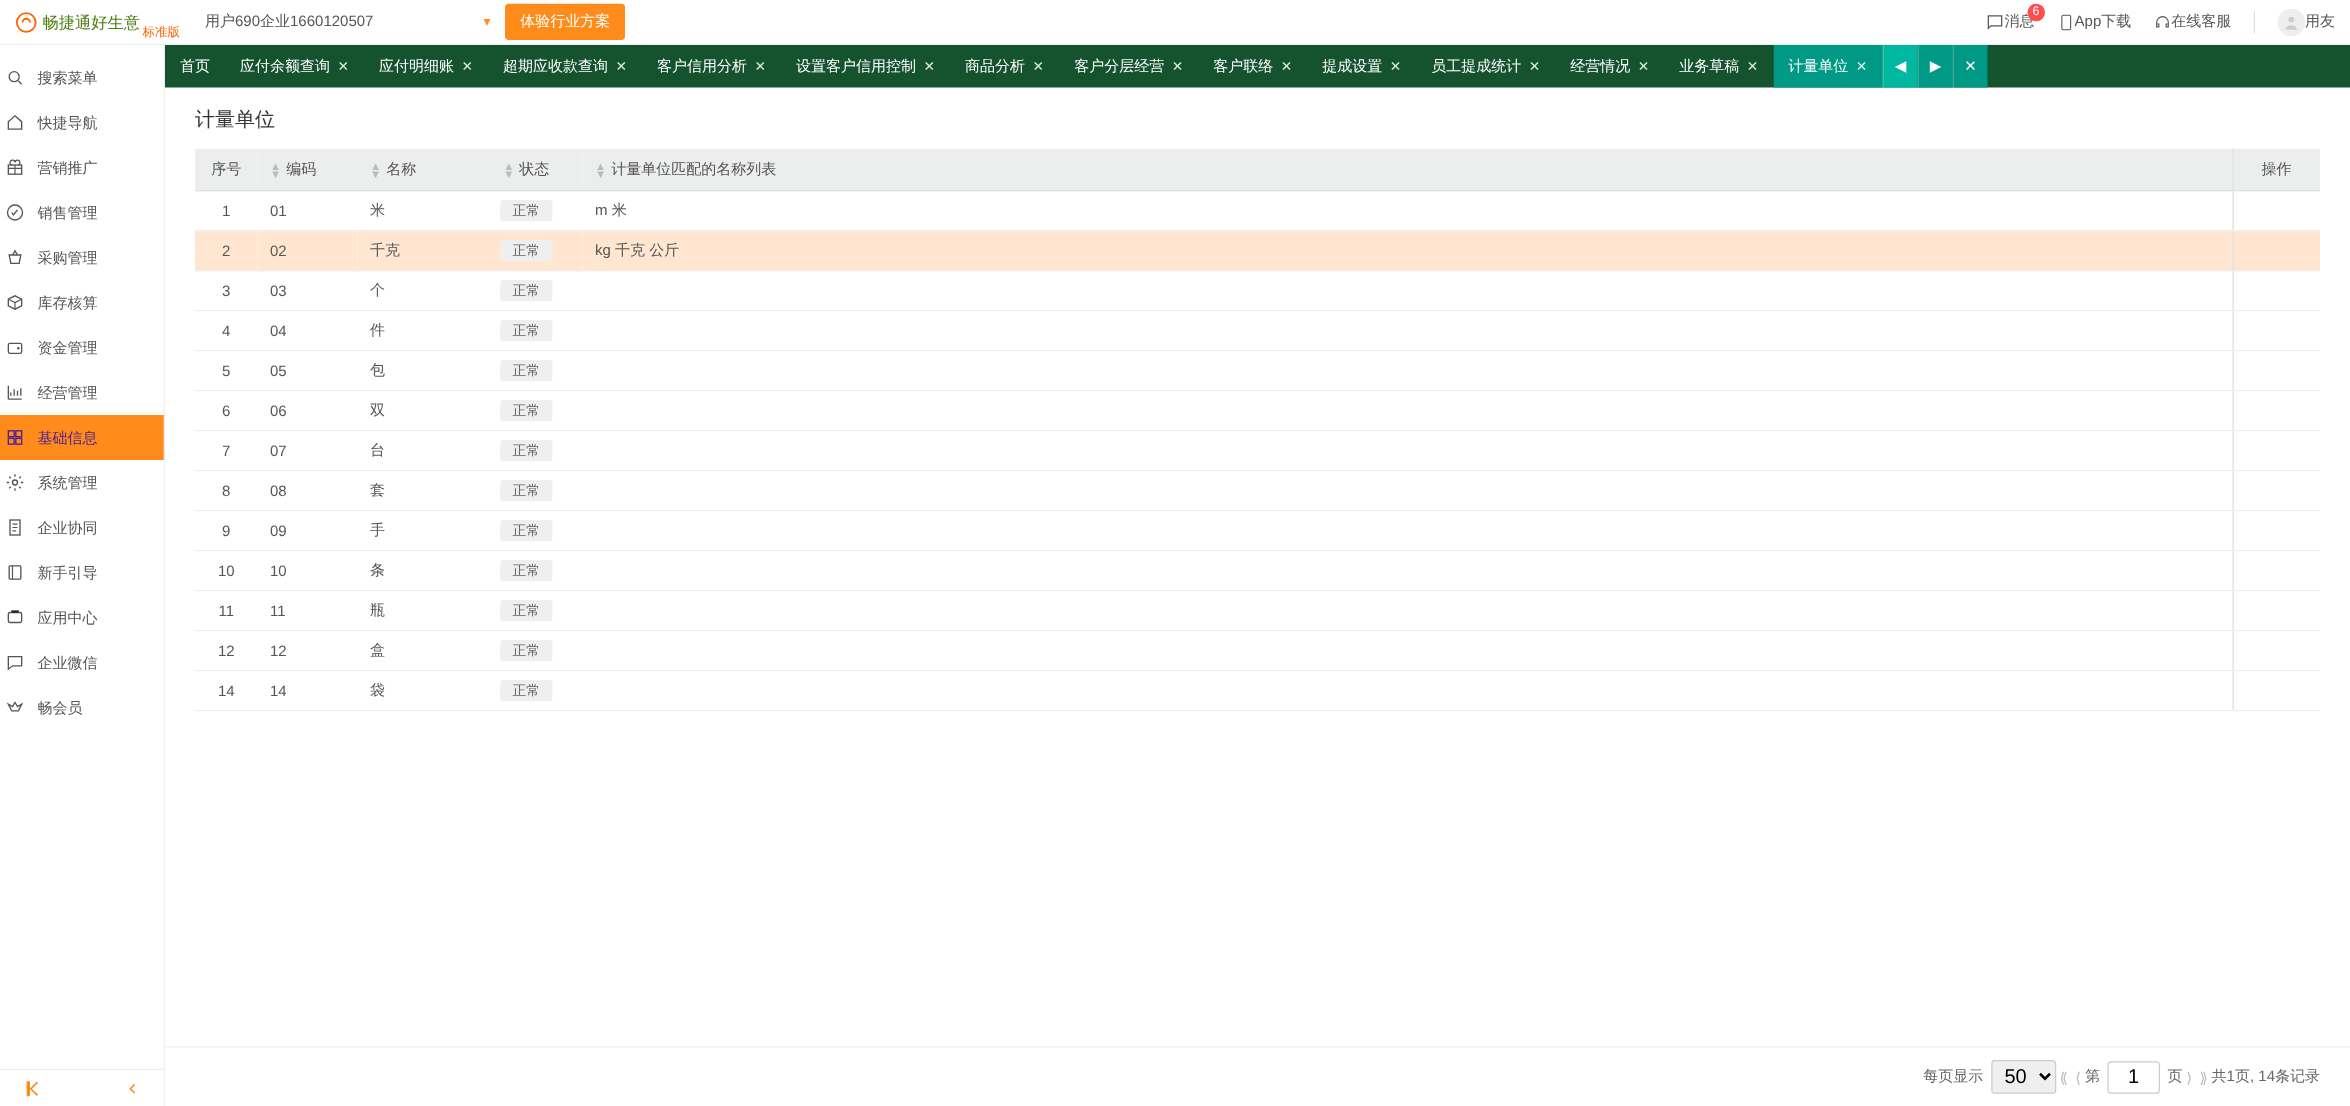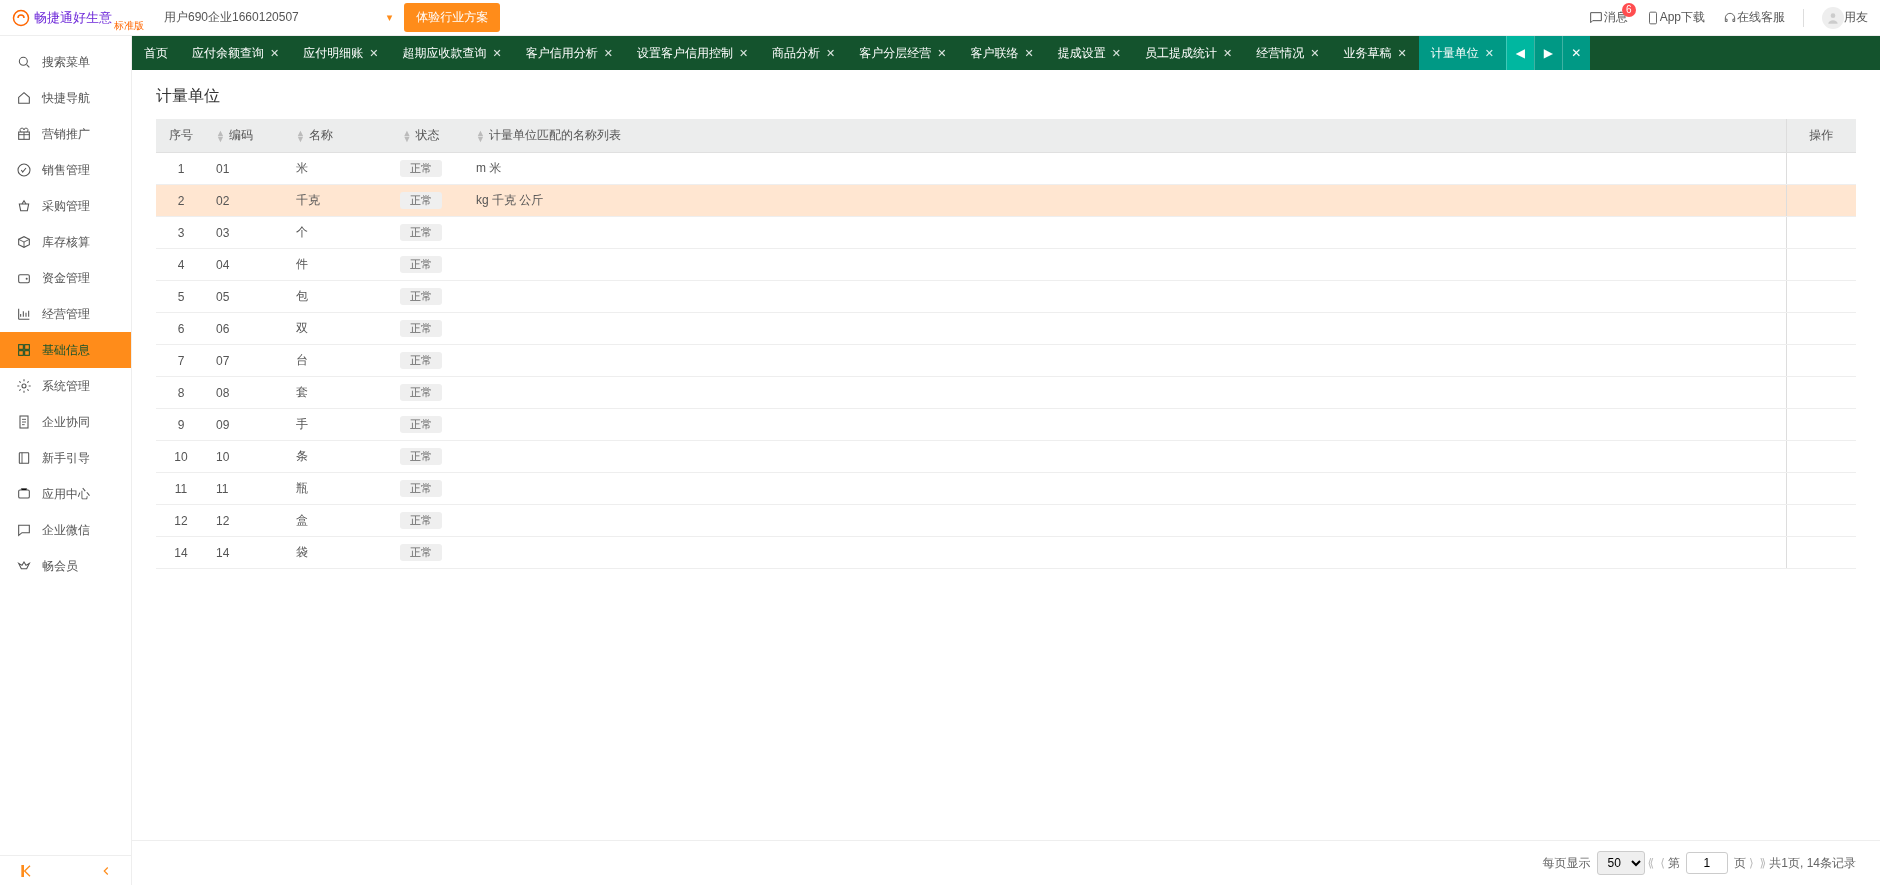--- a/index.html
+++ b/index.html
@@ -1,40 +1,40 @@
 <!DOCTYPE html>
 <html><head>
 <meta charset="utf-8">
 <style>
 * { margin:0; padding:0; box-sizing:border-box; }
 body { font-family:"Microsoft YaHei","PingFang SC",Arial,sans-serif; font-size:12px; color:#333; background:#fff; overflow:hidden; }
 .app { display:flex; flex-direction:column; height:100vh; }
 
 
 .topbar { display:flex; align-items:center; height:36px; padding:0 12px; border-bottom:1px solid #eee; }
-.logo { display:flex; align-items:center; gap:4px; color:#6d28d9; font-size:13px; font-weight:500; margin-right:4px; }
+.logo { display:flex; align-items:center; gap:4px; color:#4d7c0f; font-size:13px; font-weight:500; margin-right:4px; }
 .logo-icon { width:18px; height:18px; }
 .logo-sub { font-size:10px; color:#ff6600; margin-left:-2px; margin-right:20px; align-self:flex-end; padding-bottom:2px; }
 .tenant { display:flex; align-items:center; color:#555; font-size:12px; cursor:pointer; gap:88px; margin-right:12px; }
 .chev-down { color:#ff8c1a; font-size:11px; }
 .cta-btn { background:#ff8c1a; color:#fff; border:none; border-radius:3px; padding:6px 12px; font-size:12px; cursor:pointer; }
 .top-right { margin-left:auto; display:flex; align-items:center; gap:18px; color:#555; }
 .tr-item { display:flex; align-items:center; gap:0; cursor:pointer; position:relative; }
 .badge { position:absolute; top:-6px; right:-8px; background:#ff4d4f; color:#fff; border-radius:8px; padding:0 4px; font-size:10px; line-height:14px; }
 .avatar { width:22px; height:22px; border-radius:50%; background:#eee; display:inline-flex; align-items:center; justify-content:center; color:#bbb;}
 .sep { width:1px; height:18px; background:#ddd; }
 
 
 .mainrow { display:flex; flex:1; min-height:0; }
 
 
 .sidebar { width:132px; border-right:1px solid #eee; display:flex; flex-direction:column; background:#fff; }
 .nav { flex:1; padding-top:8px; }
-.nav-item { display:flex; align-items:center; gap:10px; height:36px; padding:0 16px; color:#555; cursor:pointer; }
-.nav-item.active { background:#ff8c1a; color:#14532d; }
+.nav-item { display:flex; align-items:center; gap:10px; height:36px; padding:0 4px; color:#555; cursor:pointer; }
+.nav-item.active { background:#ff8c1a; color:#4c1d95; }
 .nav-icon { width:16px; height:16px; flex:none; display:inline-flex; align-items:center; justify-content:center; }
 .sidebar-foot { border-top:1px solid #eee; display:flex; align-items:center; justify-content:space-between; height:30px; padding:0 18px; color:#ff8c1a; }
 
 
 .content { flex:1; display:flex; flex-direction:column; min-width:0; }
 
 
 .tabs { display:flex; align-items:stretch; background:#14532d; height:34px; color:#fff; font-size:12px; }
 .tab { display:flex; align-items:center; padding:0 12px; gap:6px; cursor:pointer; white-space:nowrap; }
 .tab.active { background:#009985; }
@@ -53,21 +53,21 @@
 tbody tr.highlight { background:#ffe6d1; }
 .th-op { text-align:center; width:70px; border-left:1px solid #ddd;}
 .tag { display:inline-block; background:#efefef; color:#666; padding:1px 10px; border-radius:3px; font-size:11px; }
 .col-idx { width:50px; text-align:center; }
 .col-code { width:80px; }
 .col-name { width:90px; }
 .col-status { width:90px; text-align:center; }
 
 
 .pager { display:flex; align-items:center; justify-content:flex-end; gap:0; padding:10px 24px; border-top:1px solid #eee; color:#666; font-size:12px; }
-.pager select, .pager input { border:1px solid #ccc; border-radius:3px; padding:3px 6px; font-size:12px; }
+.pager select, .pager input { border:1px solid #ccc; border-radius:3px; padding:3px 6px; font-size:16px; }
 .pager input { width:42px; text-align:center; }
 .pg-btn { color:#bbb; cursor:pointer; padding:0 3px; }
 .pg-label { display:flex; align-items:center; gap:6px; }
 
 svg { display:block; }
 </style>
 </head>
 <body>
 <div class="app">
 

